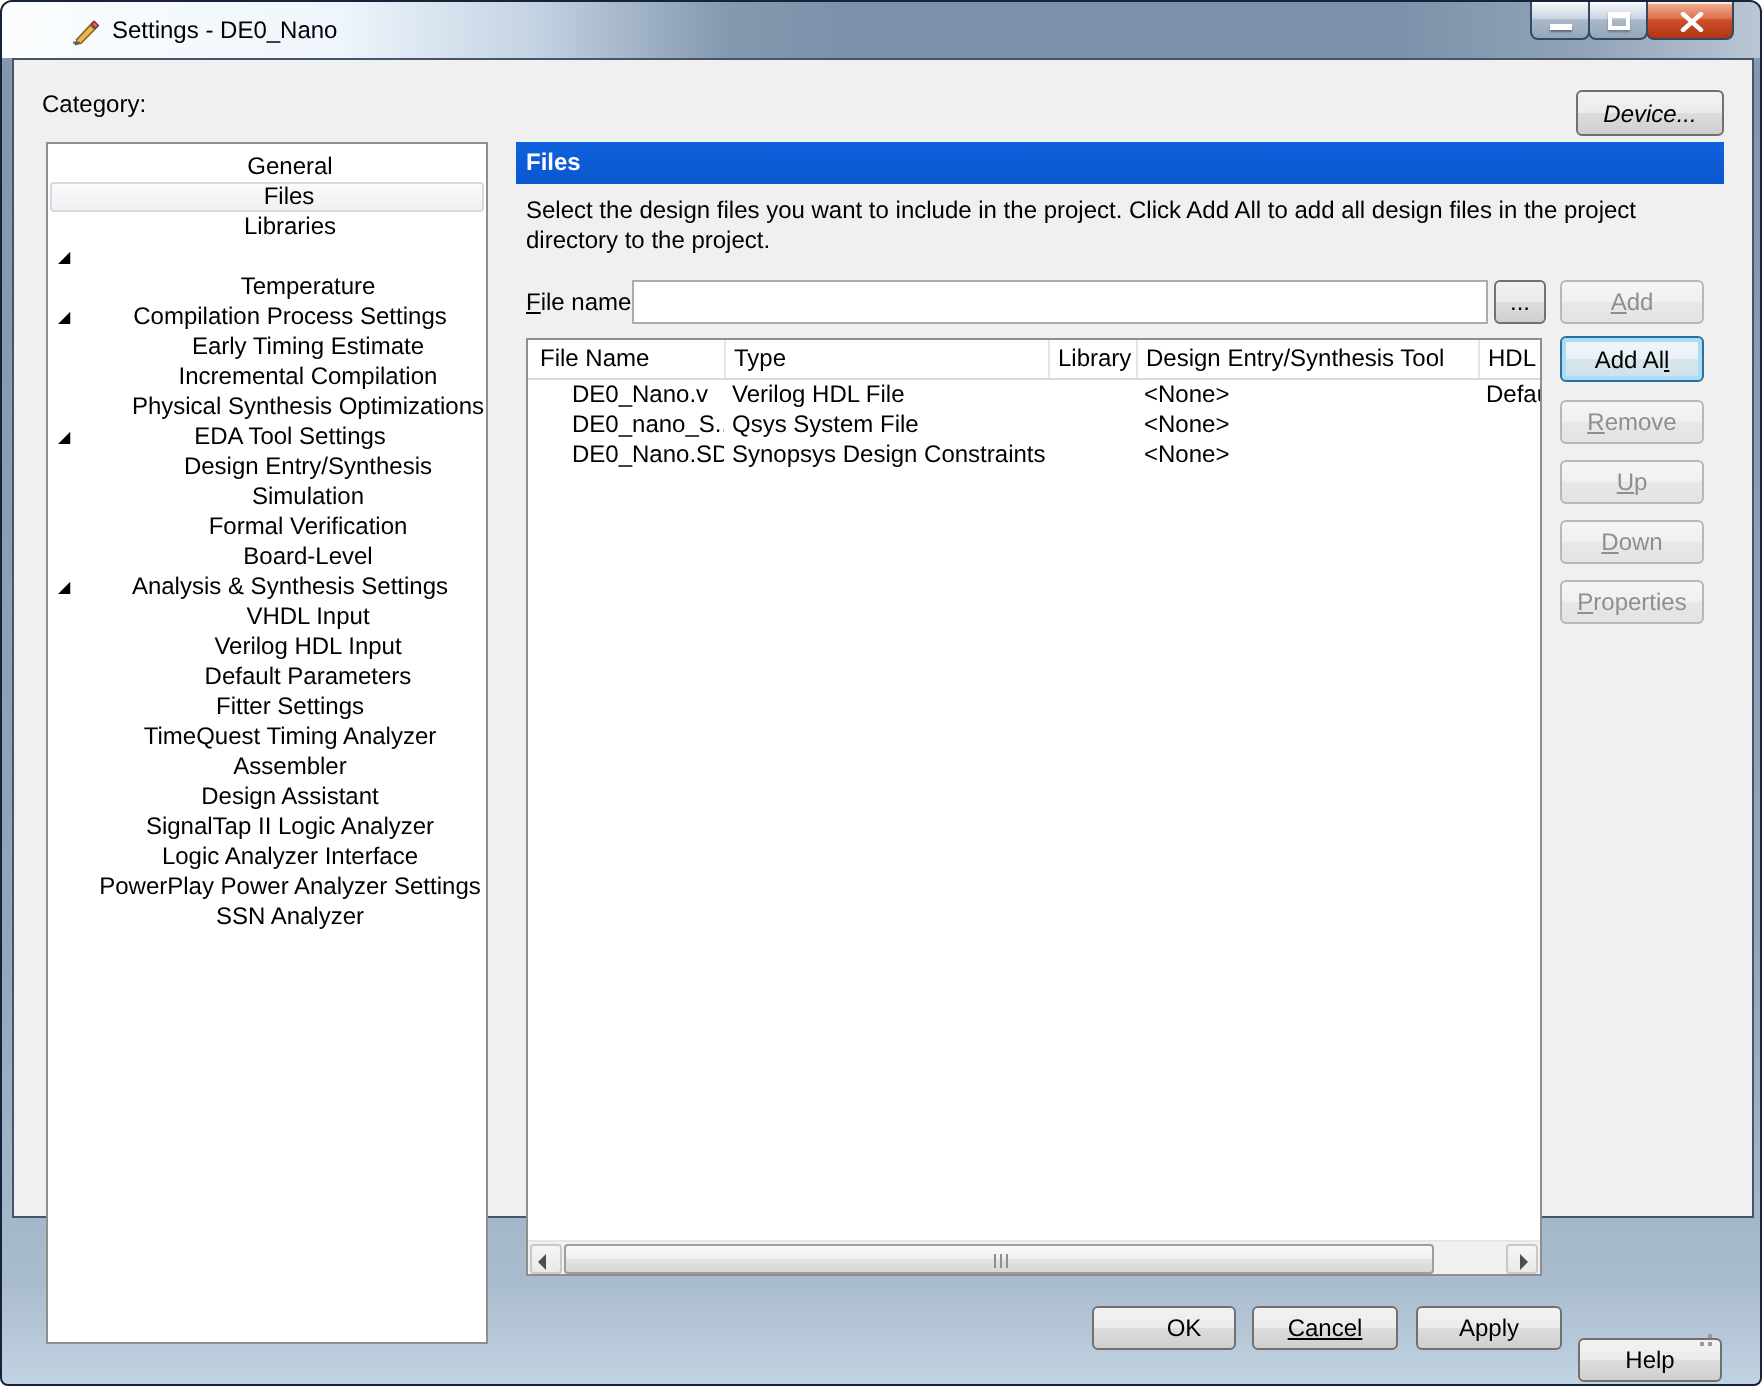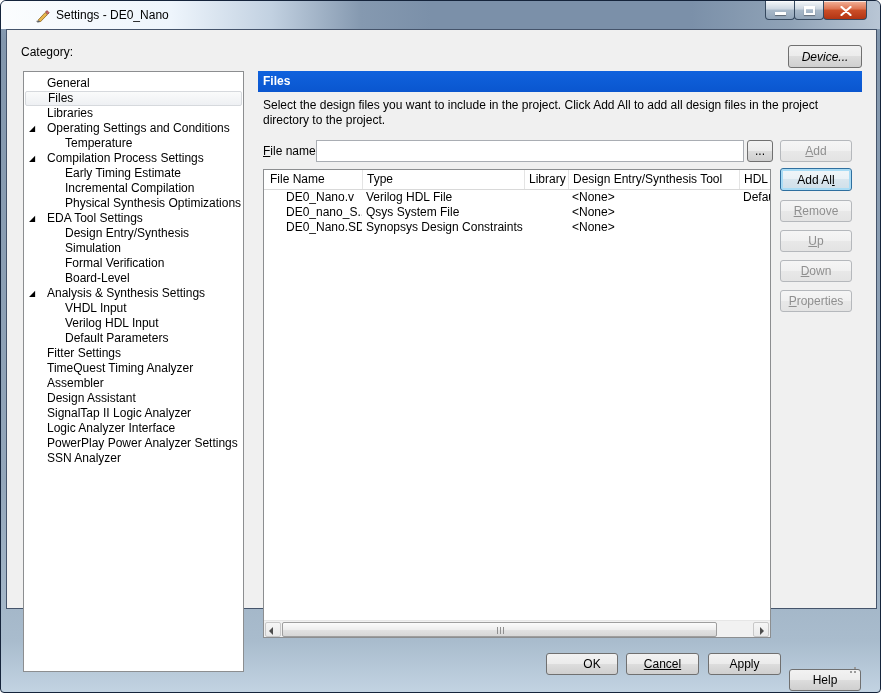--- a/index.html
+++ b/index.html
@@ -55,21 +55,21 @@
     border-color:#2f6f9f;
     box-shadow:inset 0 0 0 2px #a9dcf5;
     background:linear-gradient(180deg,#f1f6f9 0,#e9f1f6 50%,#d9e6ee 50%,#cfdfe9 100%);
   }
 
   
   .tree-panel {
     position:absolute; left:16px; top:41px; width:221px; height:601px;
     background:#fff; border:1px solid #8c8e90; padding-top:4px; overflow:hidden;
   }
-  .tree-row { position:relative; height:15px; line-height:15px; white-space:nowrap; cursor:default; }
+  .tree-row { position:relative; height:15px; line-height:15px; white-space:nowrap; cursor:default;text-align:center; }
   .tree-row.selected {
     margin:0 1px; border:1px solid #d6d9dd; border-radius:2px; line-height:13px;
     background:linear-gradient(180deg,#fafbfb 0,#eef0f3 100%);
   }
   .tree-row.selected .lvl0 { margin-left:22px; }
   .tree-arrow { position:absolute; left:5px; top:0; font-size:8px; color:#000; }
   .tree-label.lvl0 { margin-left:23px; }
   .tree-label.lvl1 { margin-left:41px; }
 
   
@@ -157,21 +157,21 @@
 
   <div class="client">
 
     <div class="category-label">Category:</div>
     <button class="btn" style="left:781px;top:15px;width:74px;height:23px;font-style:italic;">Device...</button>
 
     <div class="tree-panel" id="tree">
         <div class="tree-row"><span class="tree-label lvl0">General</span></div>
         <div class="tree-row selected"><span class="tree-label lvl0">Files</span></div>
         <div class="tree-row"><span class="tree-label lvl0">Libraries</span></div>
-        <div class="tree-row"><span class="tree-arrow">◢</span><span class="tree-label lvl0">Operating Settings and Conditions</span></div>
+        <div class="tree-row"><span class="tree-arrow">◢</span></div>
         <div class="tree-row"><span class="tree-label lvl1">Temperature</span></div>
         <div class="tree-row"><span class="tree-arrow">◢</span><span class="tree-label lvl0">Compilation Process Settings</span></div>
         <div class="tree-row"><span class="tree-label lvl1">Early Timing Estimate</span></div>
         <div class="tree-row"><span class="tree-label lvl1">Incremental Compilation</span></div>
         <div class="tree-row"><span class="tree-label lvl1">Physical Synthesis Optimizations</span></div>
         <div class="tree-row"><span class="tree-arrow">◢</span><span class="tree-label lvl0">EDA Tool Settings</span></div>
         <div class="tree-row"><span class="tree-label lvl1">Design Entry/Synthesis</span></div>
         <div class="tree-row"><span class="tree-label lvl1">Simulation</span></div>
         <div class="tree-row"><span class="tree-label lvl1">Formal Verification</span></div>
         <div class="tree-row"><span class="tree-label lvl1">Board-Level</span></div>

